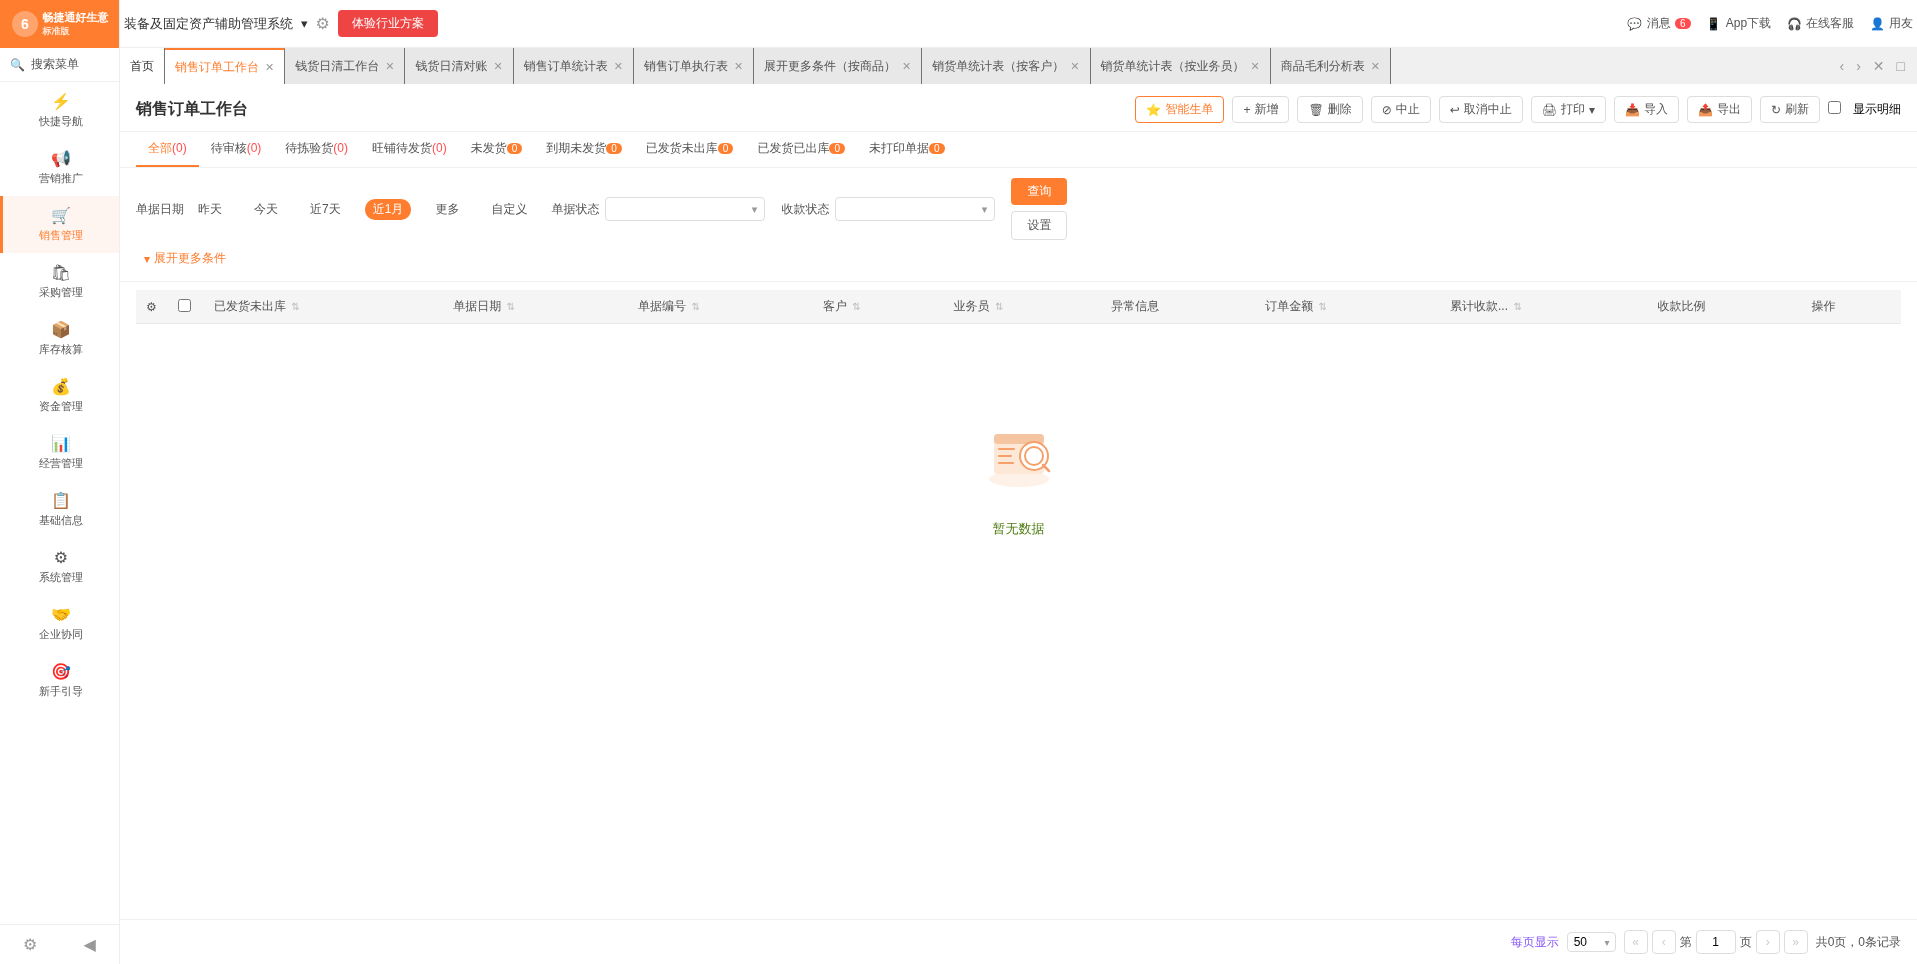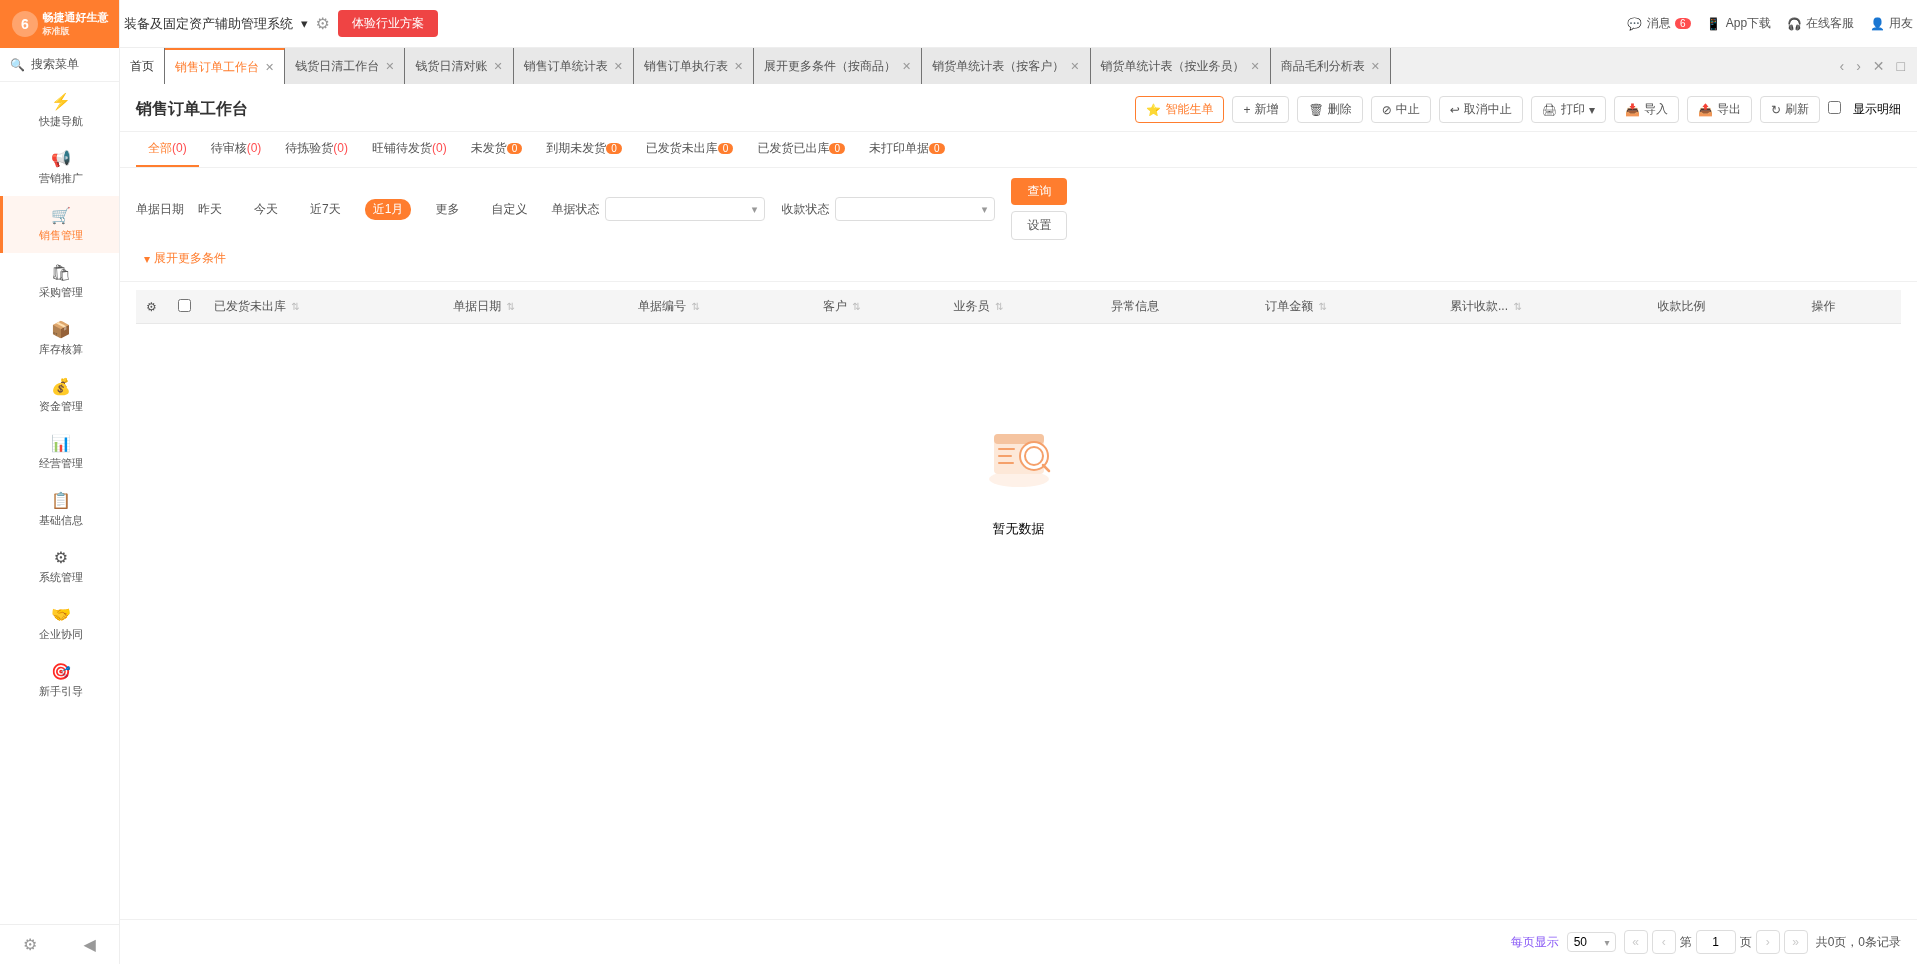--- a/index.html
+++ b/index.html
@@ -80,21 +80,21 @@
     
     .data-table { width: 100%; border-collapse: collapse; font-size: 12px; }
     .data-table th { background: #f5f5f5; padding: 8px 10px; text-align: left; color: #555; font-weight: normal; border-bottom: 1px solid #e8e8e8; white-space: nowrap; }
     .data-table th .sort-icon { color: #bbb; font-size: 10px; margin-left: 2px; }
     .col-checkbox { width: 36px; text-align: center; }
     .col-settings { width: 32px; text-align: center; }
 
     
     .empty-state { display: flex; flex-direction: column; align-items: center; justify-content: center; padding: 80px 0; }
     .empty-icon { width: 100px; height: 100px; margin-bottom: 16px; }
-    .empty-text { color: #000000; font-size: 13px; }
+    .empty-text { color: #4d7c0f; font-size: 13px; }
 
     
     .pagination-bar { display: flex; align-items: center; justify-content: flex-end; padding: 10px 16px; border-top: 1px solid #f0f0f0; gap: 8px; background: #fff; position: fixed; bottom: 0; left: 120px; right: 0; }
     .pagination-bar .page-size-label { color: #8b5cf6; }
     .page-size-select { border: 1px solid #ddd; border-radius: 4px; padding: 2px 20px 2px 6px; font-size: 12px; appearance: none; cursor: pointer; background: #fff; }
     .page-size-wrapper { position: relative; display: inline-block; }
     .page-size-wrapper::after { content: '▾'; position: absolute; right: 6px; top: 50%; transform: translateY(-50%); color: #999; pointer-events: none; font-size: 10px; }
     .pagination-nav { display: flex; align-items: center; gap: 4px; }
     .page-btn { border: 1px solid #ddd; background: #fff; border-radius: 4px; width: 24px; height: 24px; display: flex; align-items: center; justify-content: center; cursor: pointer; color: #555; font-size: 12px; }
     .page-btn.disabled { color: #ccc; cursor: not-allowed; }

